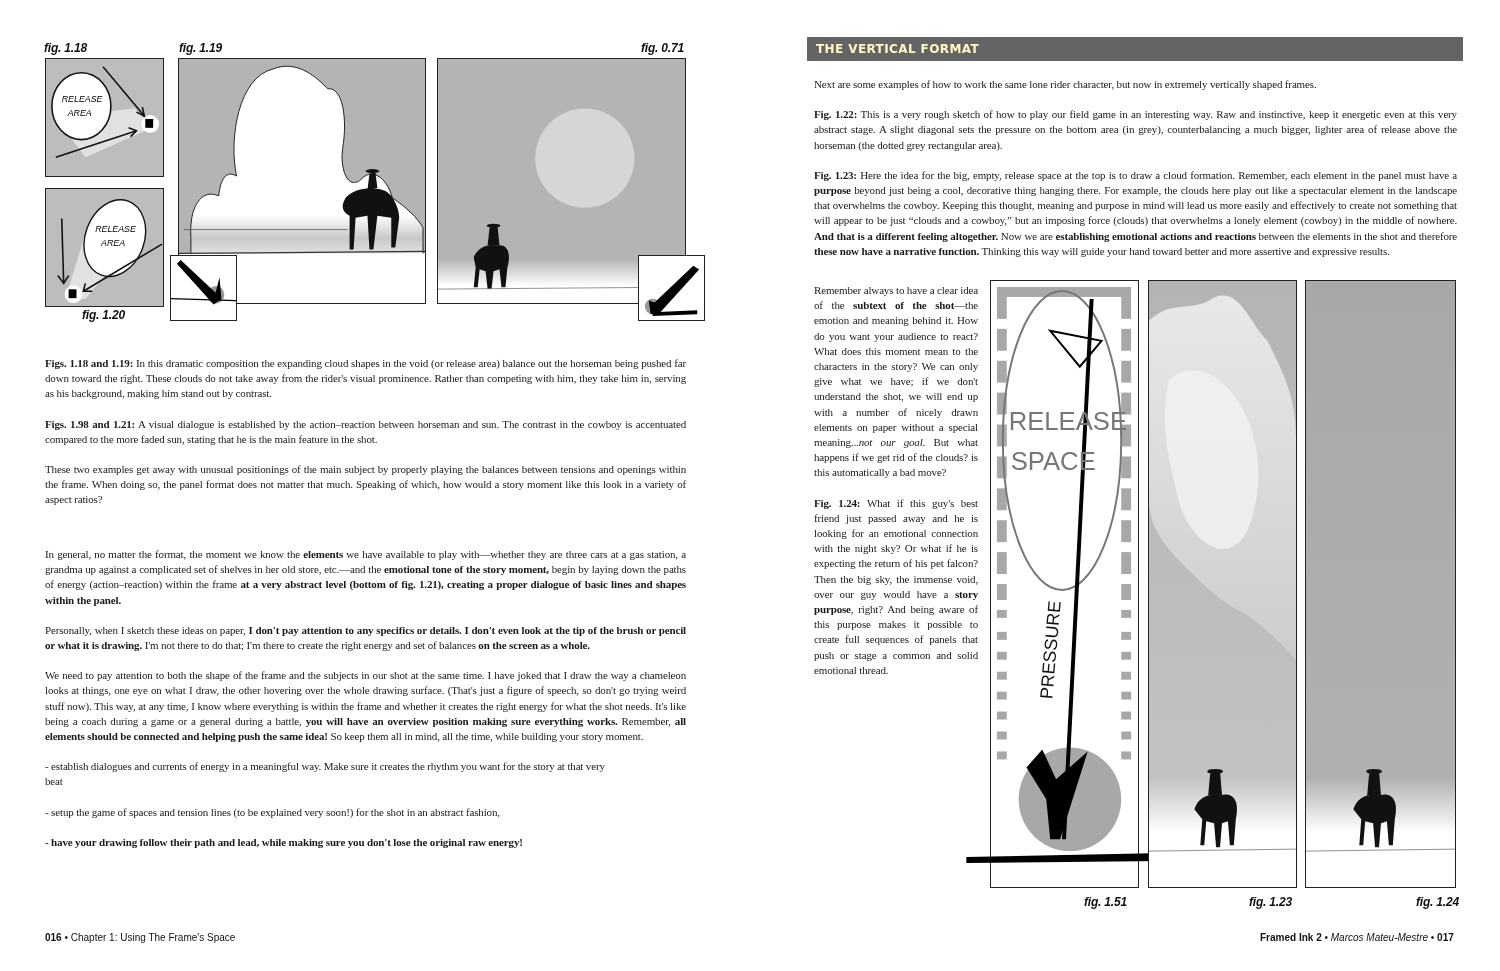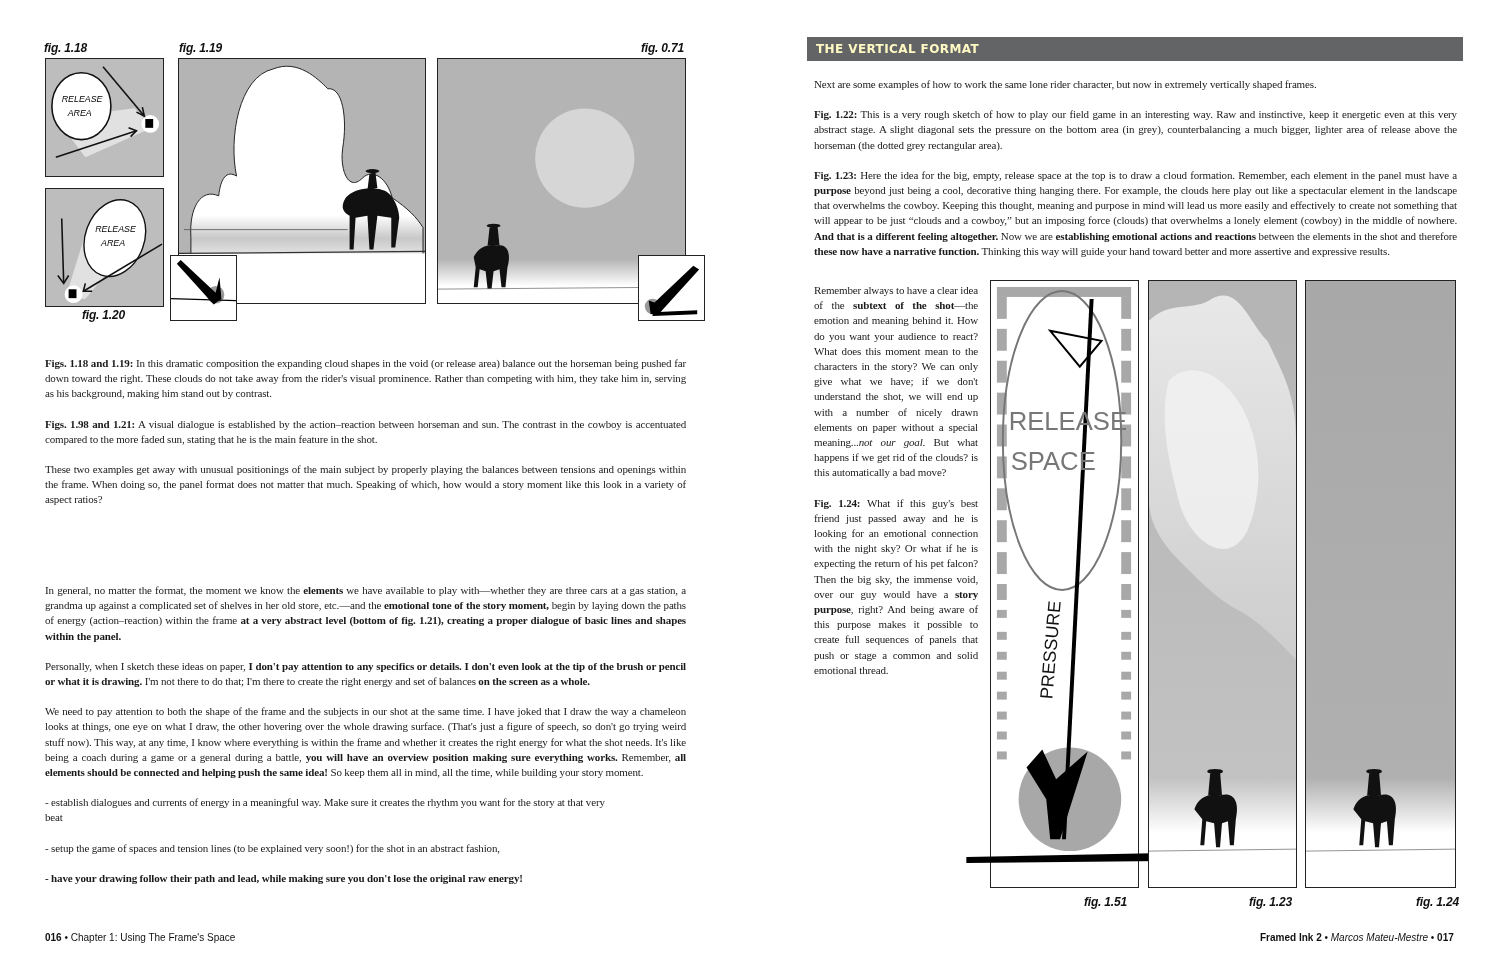--- a/index.html
+++ b/index.html
@@ -124,21 +124,21 @@
     </svg>
   </div>
 
   <div class="body-text" style="left:45px;top:356px;width:641px;">
     <p><b>Figs. 1.18 and 1.19:</b><span> In this dramatic composition the expanding cloud shapes in the void (or release area) balance out the horseman being pushed far down toward the right. These clouds do not take away from the rider's visual prominence. Rather than competing with him, they take him in, serving as his background, making him stand out by contrast.</span></p>
     <p><b>Figs. 1.98 and 1.21:</b><span> A visual dialogue is established by the action–reaction between horseman and sun. The contrast in the cowboy is accentuated compared to the more faded sun, stating that he is the main feature in the shot.</span></p>
     <p><span>These two examples get away with unusual positionings of the main subject by properly playing the balances between tensions and openings within the frame. When doing so, the panel format does not matter that much. Speaking of which, how would a story moment like this look in a variety of aspect ratios?</span></p>
   </div>
 
 
-  <div class="body-text" style="left:45px;top:547px;width:641px;margin-top:36px;">
+  <div class="body-text" style="left:45px;top:547px;width:641px;">
     <p><span>In general, no matter the format, the moment we know the </span><b>elements</b><span> we have available to play with—whether they are three cars at a gas station, a grandma up against a complicated set of shelves in her old store, etc.—and the </span><b>emotional tone of the story moment,</b><span> begin by laying down the paths of energy (action–reaction) within the frame </span><b>at a very abstract level (bottom of fig. 1.21), creating a proper dialogue of basic lines and shapes within the panel.</b></p>
     <p><span>Personally, when I sketch these ideas on paper, </span><b>I don't pay attention to any specifics or details. I don't even look at the tip of the brush or pencil or what it is drawing.</b><span> I'm not there to do that; I'm there to create the right energy and set of balances </span><b>on the screen as a whole.</b></p>
     <p><span>We need to pay attention to both the shape of the frame and the subjects in our shot at the same time. I have joked that I draw the way a chameleon looks at things, one eye on what I draw, the other hovering over the whole drawing surface. (That's just a figure of speech, so don't go trying weird stuff now). This way, at any time, I know where everything is within the frame and whether it creates the right energy for what the shot needs. It's like being a coach during a game or a general during a battle, </span><b>you will have an overview position making sure everything works.</b><span> Remember, </span><b>all elements should be connected and helping push the same idea!</b><span> So keep them all in mind, all the time, while building your story moment.</span></p>
     <p style="text-align:left;width:575px;">- establish dialogues and currents of energy in a meaningful way. Make sure it creates the rhythm you want for the story at that very beat</p>
     <p style="text-align:left;">- setup the game of spaces and tension lines (to be explained very soon!) for the shot in an abstract fashion,</p>
     <p style="text-align:left;font-weight:bold;">- have your drawing follow their path and lead, while making sure you don't lose the original raw energy!</p>
   </div>
 
   <div class="footer" style="left:45px;">
     <b>016</b>

